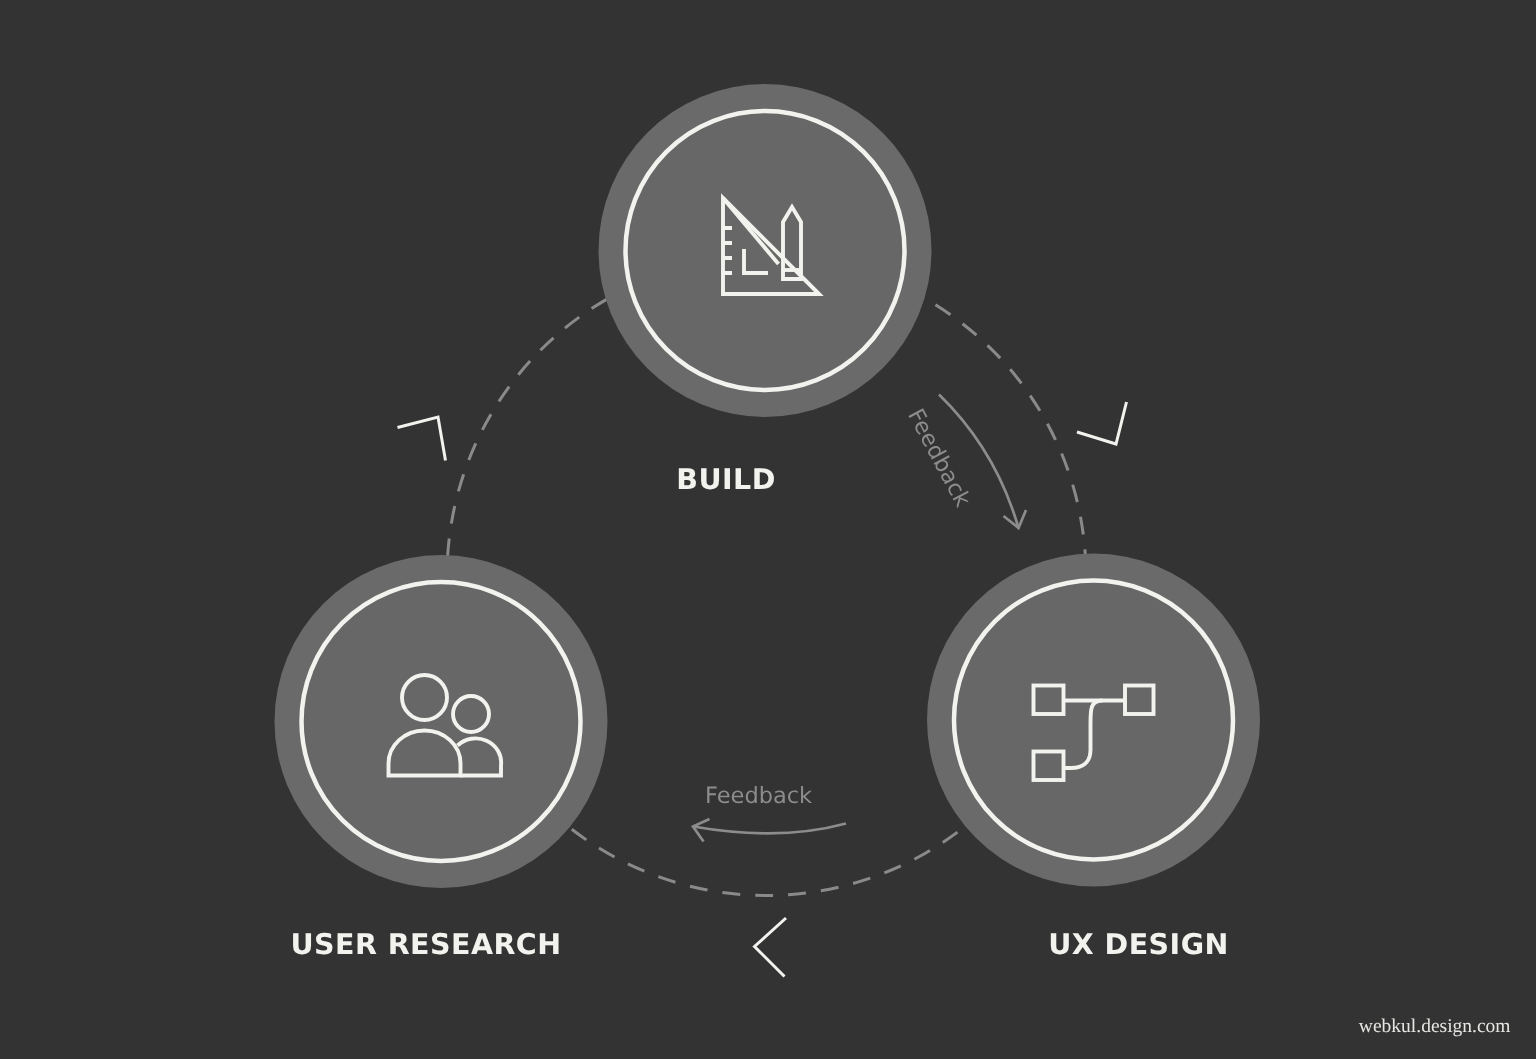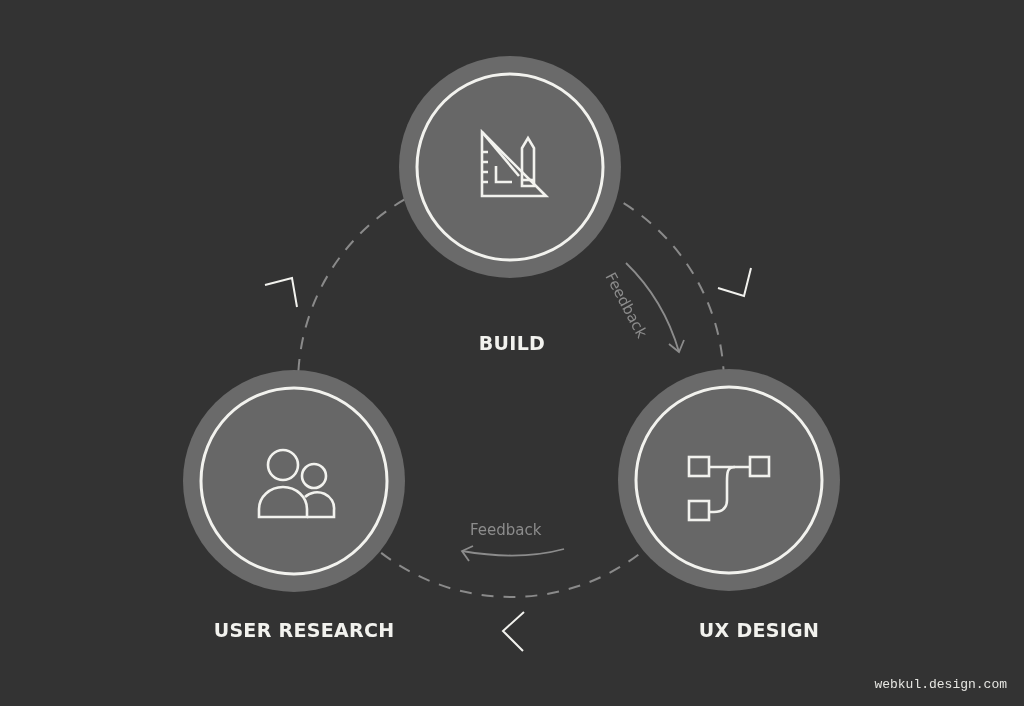--- a/index.html
+++ b/index.html
@@ -29,21 +29,21 @@
       font-size: 19px;
       letter-spacing: 0.3px;
       white-space: nowrap;
       transform: translateX(-50%);
     }
     .watermark {
       position: absolute;
       right: 17px;
       bottom: 14px;
       color: #e6e6e2;
-      font-family: Liberation Mono, monospace;
+      font-family: Liberation Serif, serif;
       font-size: 13px;
       white-space: nowrap;
     }
     svg text {
       font-family: "DejaVu Sans", sans-serif;
     }
   </style>
 </head>
 <body>
 
@@ -101,17 +101,17 @@
     <path d="M564 549 Q 520 561 462 551" fill="none" stroke="#8c8c8c" stroke-width="1.8"></path>
     <path d="M473 546 L462 551 L469 561" fill="none" stroke="#8c8c8c" stroke-width="1.8"></path>
     <text x="470" y="535" fill="#8c8c8c" font-size="15">Feedback</text>
   </g>
 
   <path d="M265 285 L292 278 L297 307" fill="none" stroke="#f2f2ee" stroke-width="2"></path>
   <path d="M718 288 L744 296 L751 268" fill="none" stroke="#f2f2ee" stroke-width="2"></path>
   <path d="M524 612 L503 631 L523 651" fill="none" stroke="#f2f2ee" stroke-width="2"></path>
 </svg>
 
-<div class="node-label" style="left:512px; top:309px;margin-top:23px;">BUILD</div>
-<div class="node-label" style="left:304px; top:619px;">USER RESEARCH</div>
+<div class="node-label" style="left:484px; top:309px;">BUILD</div>
+<div class="node-label" style="left:284px; top:619px;">USER RESEARCH</div>
 <div class="node-label" style="left:759px; top:619px;">UX DESIGN</div>
 
 <div class="watermark">webkul.design.com</div>
 
 </body></html>

